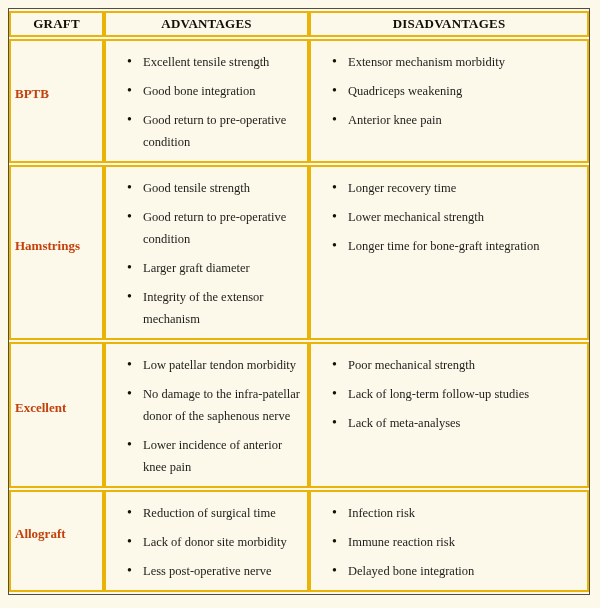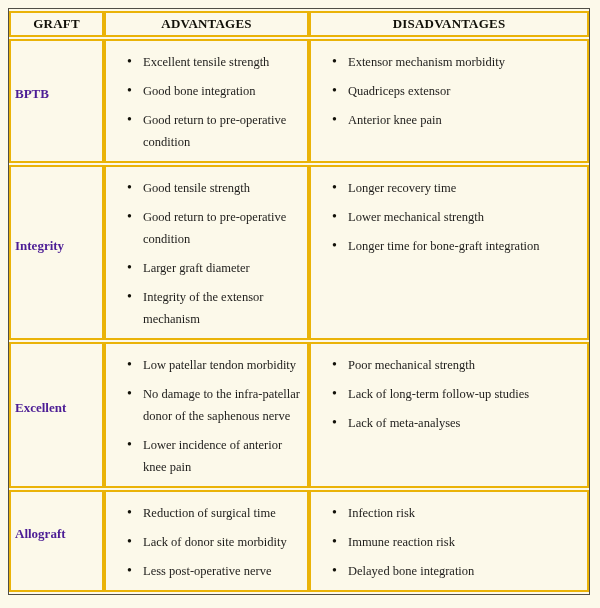--- a/index.html
+++ b/index.html
@@ -43,21 +43,21 @@
     padding: 2px 0;
     line-height: 18px;
     color: #111008;
     letter-spacing: 0.2px;
   }
   td.graft-cell {
     font-size: 13px;
     font-weight: bold;
     vertical-align: middle;
     padding: 0 2px 14px 4px;
-    color: #4c1d95;
+    color: #c2410c;
   }
   td.list-cell {
     padding: 10px 0 8px 20px;
     margin-left: 40px;
   }
   td.list-cell.dis {
     padding-right: 2px;
   }
   tr.r1 td { height: 120px; }
   tr.r2 td { height: 124px; }
@@ -109,27 +109,27 @@
         <td class="list-cell adv">
           <ul class="items">
             <li>Excellent tensile strength</li>
             <li>Good bone integration</li>
             <li>Good return to pre-operative condition</li>
           </ul>
         </td>
         <td class="list-cell dis">
           <ul class="items">
             <li>Extensor mechanism morbidity</li>
-            <li>Quadriceps extensor</li>
+            <li>Quadriceps weakening</li>
             <li>Anterior knee pain</li>
           </ul>
         </td>
       </tr>
       <tr class="r2">
-        <td class="graft-cell">Integrity</td>
+        <td class="graft-cell">Hamstrings</td>
         <td class="list-cell adv">
           <ul class="items">
             <li>Good tensile strength</li>
             <li>Good return to pre-operative condition</li>
             <li>Larger graft diameter</li>
             <li>Integrity of the extensor mechanism</li>
           </ul>
         </td>
         <td class="list-cell dis">
           <ul class="items">

